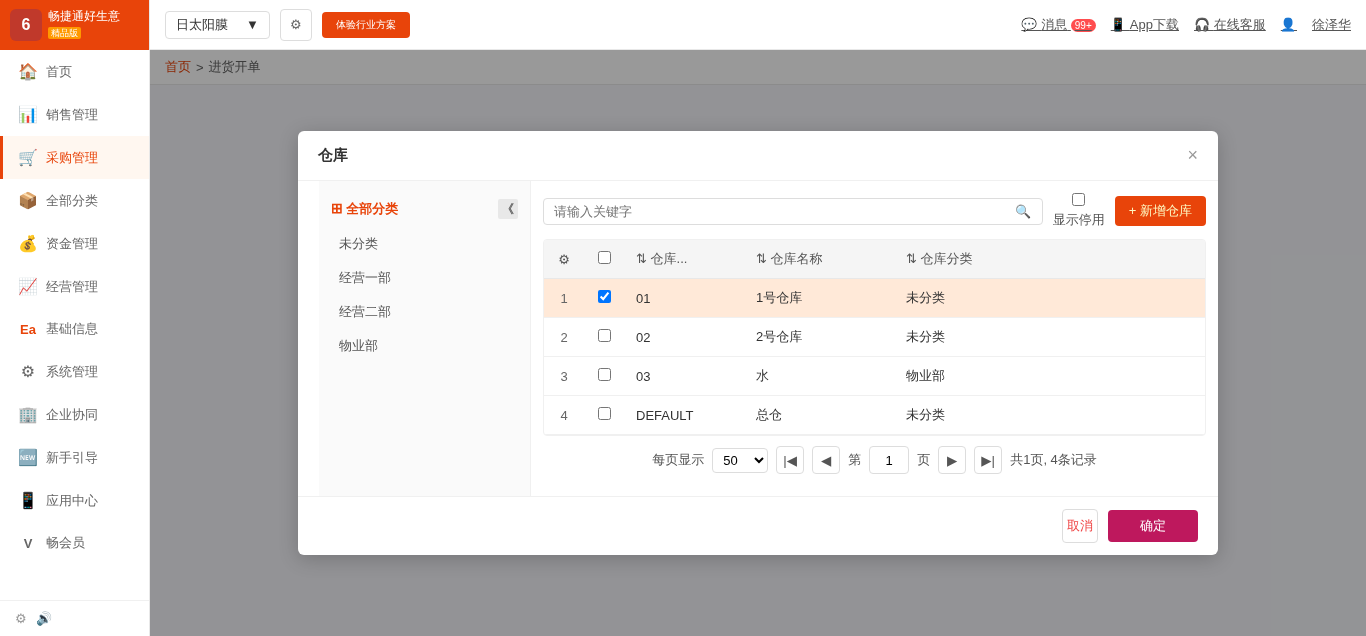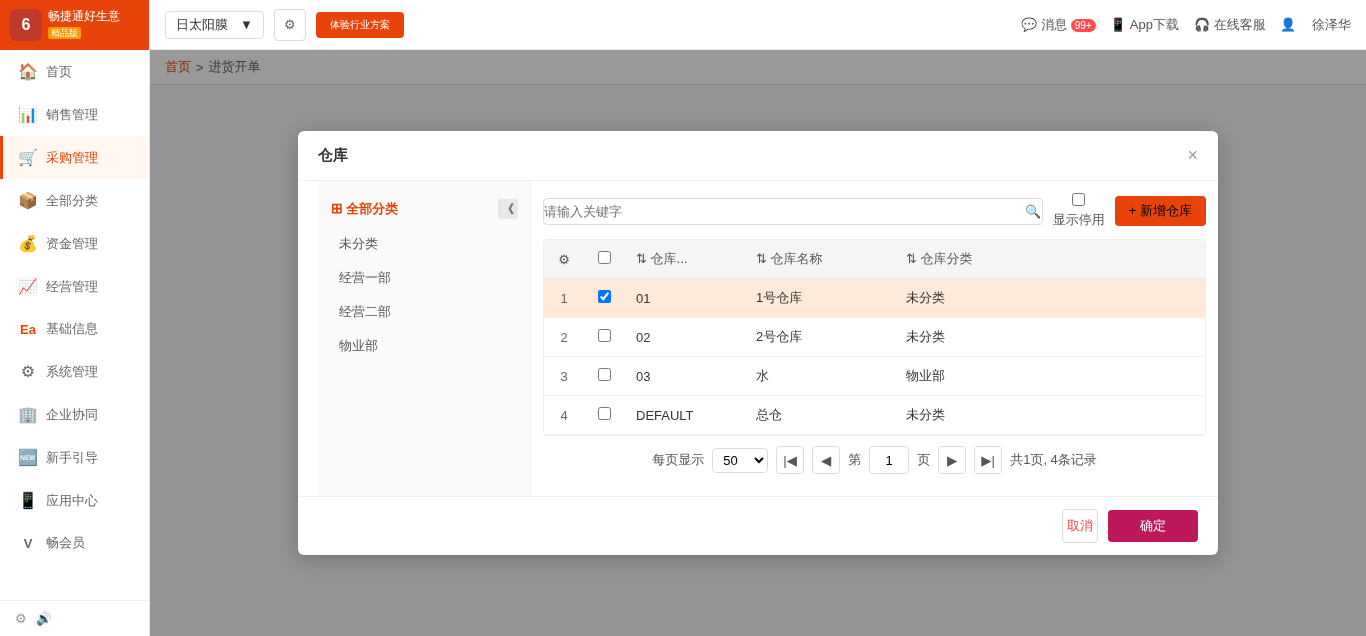--- a/index.html
+++ b/index.html
@@ -54,33 +54,33 @@
     
     .header {
       height: 50px;
       background: white;
       border-bottom: 1px solid #e8e8e8;
       display: flex; align-items: center; justify-content: space-between;
       padding: 0 15px;
     }
     .header-left { display: flex; align-items: center; gap: 10px; }
     .store-selector {
-      display: flex; align-items: center; gap: 12px;
+      display: flex; align-items: center; gap: 18px;
       border: 1px solid #ddd; border-radius: 4px;
       padding: 4px 10px; cursor: pointer; color: #333;
     }
     .gear-btn {
       width: 32px; height: 32px; border: 1px solid #ddd; border-radius: 4px;
       display: flex; align-items: center; justify-content: center; cursor: pointer; color: #666;
     }
     .trial-btn {
       background: #e8440a; color: white; border: none;
       padding: 6px 14px; border-radius: 4px; cursor: pointer; font-size: 10px;
     }
-    .header-right { display: flex; align-items: center; gap: 15px; color: #555; font-size: 13px; }
+    .header-right { display: flex; align-items: center; gap: 15px; color: #555; font-size: 13px; text-decoration: underline; }
     .notif-badge { background: #ff4d4f; color: white; font-size: 10px; padding: 1px 4px; border-radius: 8px; }
 
     
     .content { flex: 1; background: #f5f6fa; position: relative; overflow: hidden; }
     .breadcrumb-bar {
       background: white; padding: 8px 15px;
       display: flex; align-items: center; gap: 5px;
       border-bottom: 1px solid #e8e8e8; font-size: 13px; color: #666;
     }
     .breadcrumb-active { color: #e8440a; }
@@ -145,31 +145,31 @@
     
     .right-panel { flex: 1; display: flex; flex-direction: column; padding: 12px; }
 
     
     .search-bar {
       display: flex; align-items: center; gap: 10px; margin-bottom: 10px;
     }
     .search-input-wrap {
       display: flex; align-items: flex-start;
       border: 1px solid #ddd; border-radius: 4px;
-      padding: 5px 0; background: white; flex: 1;
+      padding: 5px 10px; background: white; flex: 1;
     }
     .search-input-wrap input {
       border: none; outline: none; flex: 1; font-size: 13px; color: #333;
     }
     .search-icon { color: #999; }
     .show-disabled {
       display: flex; align-items: center; gap: 5px; color: #555; cursor: pointer; flex-direction: column;
     }
     .add-warehouse-btn {
-      background: #e8440a; color: #000000; border: none;
+      background: #e8440a; color: #fef9c3; border: none;
       padding: 6px 14px; border-radius: 4px; cursor: pointer; font-size: 13px;
       margin-left: auto;
     }
 
     
     .table-wrap { flex: 1; overflow-y: auto; border: 1px solid #f0f0f0; border-radius: 4px; }
     table { width: 100%; border-collapse: collapse; }
     thead tr { background: #f5f5f5; }
     thead th {
       padding: 10px 12px; text-align: left; color: #555;

